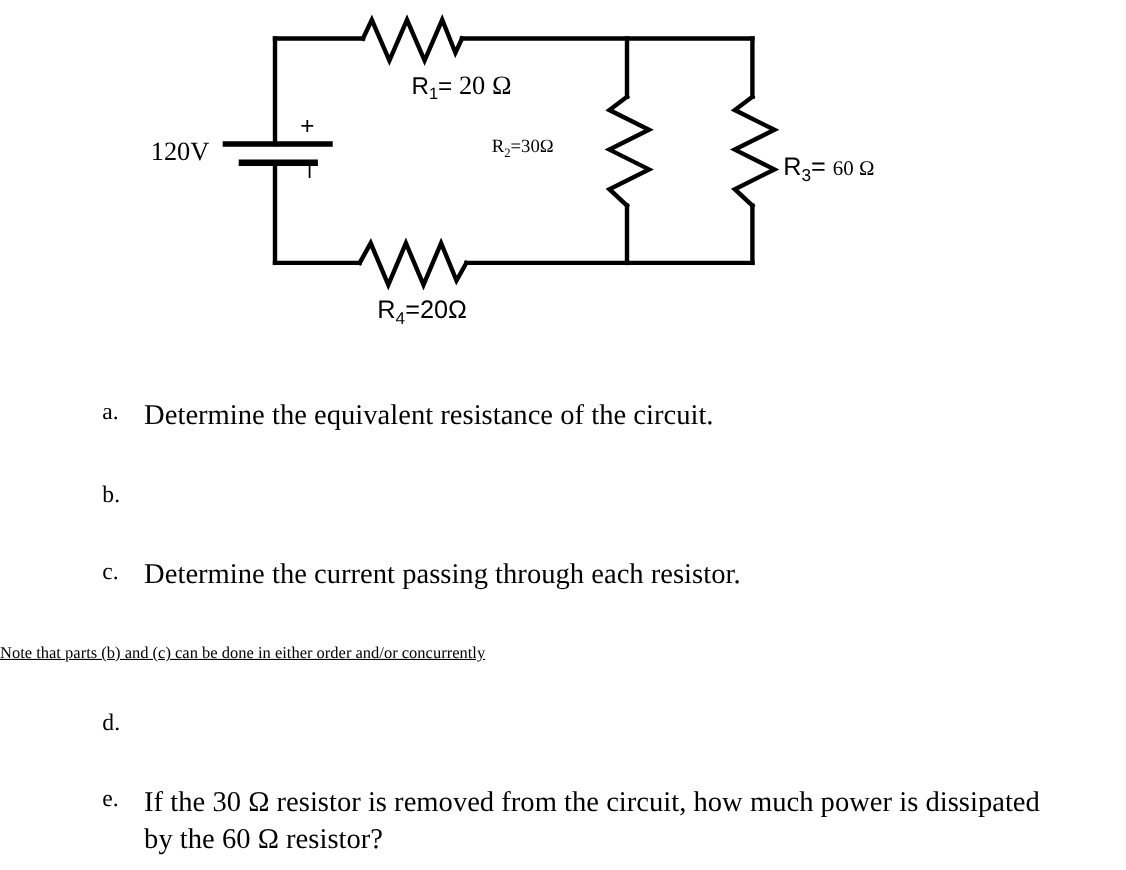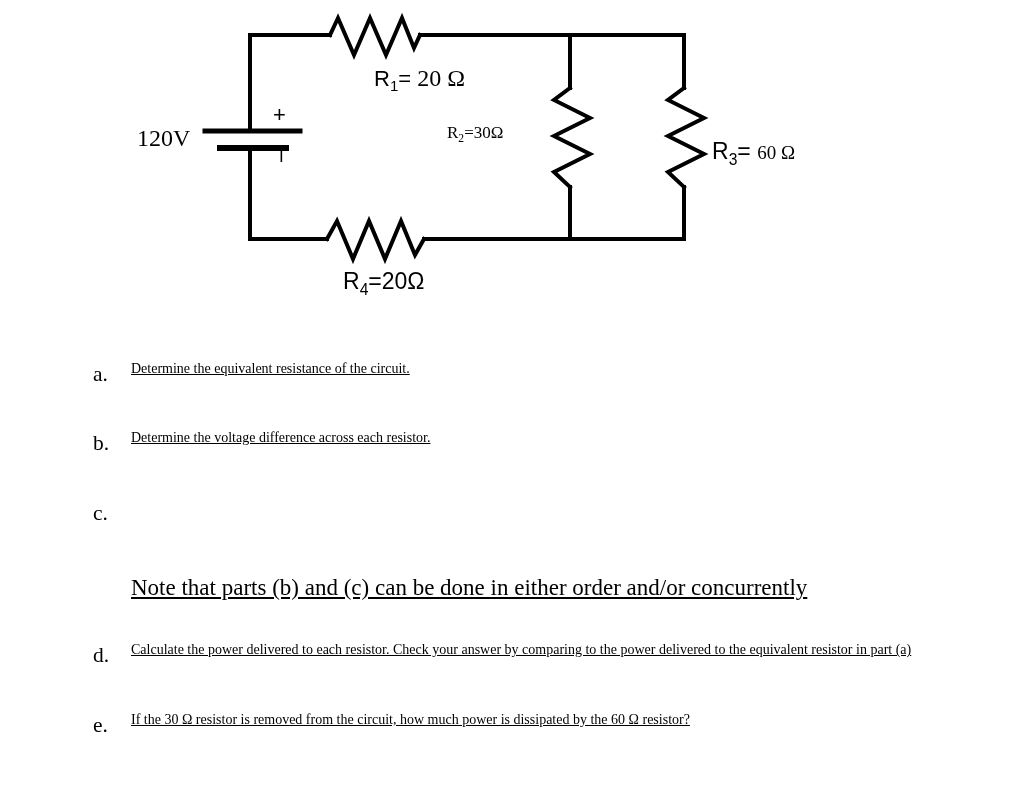--- a/index.html
+++ b/index.html
@@ -105,28 +105,26 @@
   .q-marker {
     width: 38px;
     flex: 0 0 38px;
     text-align: left;
     padding-left: 93px;
     box-sizing: content-box;
     font-size: 21.5px;
     line-height: 1.32;
   }
   .q-text {
-    font-size: 14px;
+    font-size: 26px;
     line-height: 1.32;
     max-width: 815px;
-    text-decoration: underline;
   }
   .q-note {
-    padding-left: 131px;
-    font-size: 23px;
+    font-size: 15px;
     line-height: 1.32;
     margin: 0 0 38px 0;
   }
   .q-note span { text-decoration: underline; }
   .q-item.tight { margin-bottom: 46px; }
   .q-item.last { margin-bottom: 0; }
 </style>
 </head>
 <body>
 
@@ -189,34 +187,33 @@
 
 <div id="questions">
 
   <div class="q-item">
     <div class="q-marker">a.</div>
     <div class="q-text">Determine the equivalent resistance of the circuit.</div>
   </div>
 
   <div class="q-item">
     <div class="q-marker">b.</div>
-    <div class="q-text">Determine the voltage difference across each resistor.</div>
   </div>
 
   <div class="q-item tight">
     <div class="q-marker">c.</div>
+    <div class="q-text">Determine the current passing through each resistor.</div>
   </div>
 
   <div class="q-note">
     <span>Note that parts (b) and (c) can be done in either order and/or concurrently</span>
   </div>
 
   <div class="q-item">
     <div class="q-marker">d.</div>
-    <div class="q-text">Calculate the power delivered to each resistor.  Check your answer by comparing to the power delivered to the equivalent resistor in part (a)</div>
   </div>
 
   <div class="q-item last">
     <div class="q-marker">e.</div>
     <div class="q-text">If the 30 Ω resistor is removed from the circuit, how much power is dissipated by the 60 Ω resistor?</div>
   </div>
 
 </div>
 
 </body></html>

